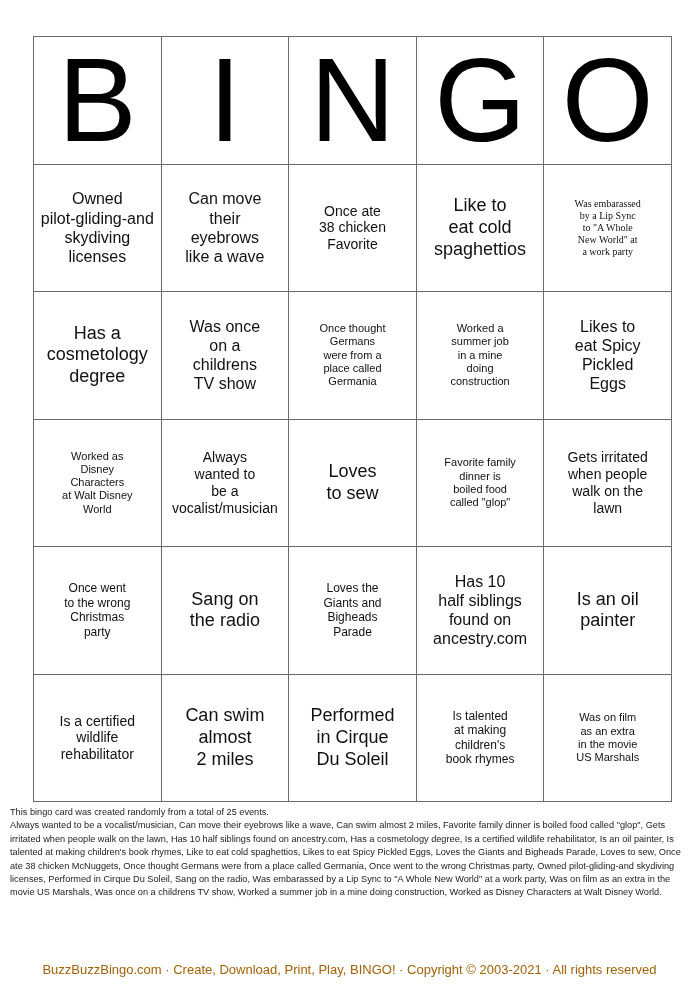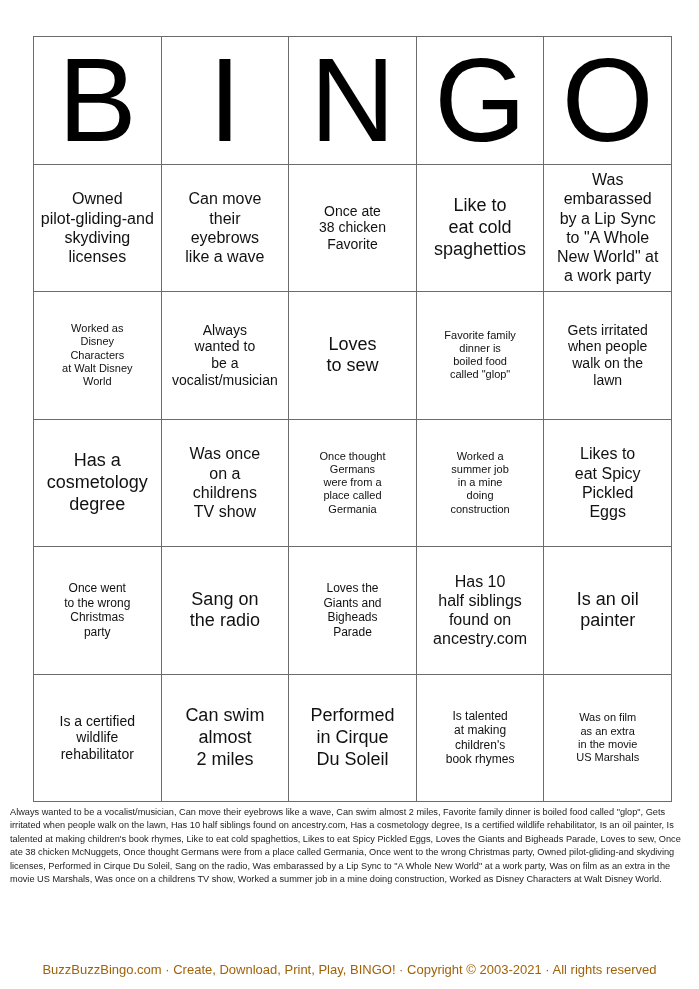--- a/index.html
+++ b/index.html
@@ -40,21 +40,21 @@
       font-weight: normal;
       color: #000;
       padding: 0;
     }
     .cell-text { display: inline-block; }
     .fs-xl { font-size: 18px; }
     .fs-l  { font-size: 16px; }
     .fs-m  { font-size: 14px; }
     .fs-s  { font-size: 12px; margin-top: 7px; }
     .fs-xs { font-size: 11px; }
-    .fs-xxs{ font-size: 16px; }
+    .fs-xxs{ font-size: 10px; font-family: Liberation Serif, serif; }
 
     .notes {
       position: absolute;
       left: 10px;
       top: 806px;
       width: 680px;
       font-size: 9.2px;
       line-height: 13.4px;
       color: #222;
     }
@@ -85,47 +85,48 @@
   </thead>
   <tbody id="card-body">
       <tr>
         <td class="fs-l"><span class="cell-text"><span>Owned</span><br><span>pilot-gliding-and</span><br><span>skydiving</span><br><span>licenses</span></span></td>
         <td class="fs-l"><span class="cell-text"><span>Can move</span><br><span>their</span><br><span>eyebrows</span><br><span>like a wave</span></span></td>
         <td class="fs-m"><span class="cell-text"><span>Once ate</span><br><span>38 chicken</span><br><span>Favorite</span></span></td>
         <td class="fs-xl"><span class="cell-text"><span>Like to</span><br><span>eat cold</span><br><span>spaghettios</span></span></td>
         <td class="fs-xxs"><span class="cell-text"><span>Was embarassed</span><br><span>by a Lip Sync</span><br><span>to "A Whole</span><br><span>New World" at</span><br><span>a work party</span></span></td>
       </tr>
       <tr>
+        <td class="fs-xl"><span class="cell-text"><span>Has a</span><br><span>cosmetology</span><br><span>degree</span></span></td>
+        <td class="fs-l"><span class="cell-text"><span>Was once</span><br><span>on a</span><br><span>childrens</span><br><span>TV show</span></span></td>
+        <td class="fs-xs"><span class="cell-text"><span>Once thought</span><br><span>Germans</span><br><span>were from a</span><br><span>place called</span><br><span>Germania</span></span></td>
+        <td class="fs-xs"><span class="cell-text"><span>Worked a</span><br><span>summer job</span><br><span>in a mine</span><br><span>doing</span><br><span>construction</span></span></td>
+        <td class="fs-l"><span class="cell-text"><span>Likes to</span><br><span>eat Spicy</span><br><span>Pickled</span><br><span>Eggs</span></span></td>
+      </tr>
+      <tr>
         <td class="fs-xs"><span class="cell-text"><span>Worked as</span><br><span>Disney</span><br><span>Characters</span><br><span>at Walt Disney</span><br><span>World</span></span></td>
         <td class="fs-m"><span class="cell-text"><span>Always</span><br><span>wanted to</span><br><span>be a</span><br><span>vocalist/musician</span></span></td>
         <td class="fs-xl"><span class="cell-text"><span>Loves</span><br><span>to sew</span></span></td>
         <td class="fs-xs"><span class="cell-text"><span>Favorite family</span><br><span>dinner is</span><br><span>boiled food</span><br><span>called "glop"</span></span></td>
         <td class="fs-m"><span class="cell-text"><span>Gets irritated</span><br><span>when people</span><br><span>walk on the</span><br><span>lawn</span></span></td>
-      </tr>
-      <tr>
-        <td class="fs-xl"><span class="cell-text"><span>Has a</span><br><span>cosmetology</span><br><span>degree</span></span></td>
-        <td class="fs-l"><span class="cell-text"><span>Was once</span><br><span>on a</span><br><span>childrens</span><br><span>TV show</span></span></td>
-        <td class="fs-xs"><span class="cell-text"><span>Once thought</span><br><span>Germans</span><br><span>were from a</span><br><span>place called</span><br><span>Germania</span></span></td>
-        <td class="fs-xs"><span class="cell-text"><span>Worked a</span><br><span>summer job</span><br><span>in a mine</span><br><span>doing</span><br><span>construction</span></span></td>
-        <td class="fs-l"><span class="cell-text"><span>Likes to</span><br><span>eat Spicy</span><br><span>Pickled</span><br><span>Eggs</span></span></td>
       </tr>
       <tr>
         <td class="fs-s"><span class="cell-text"><span>Once went</span><br><span>to the wrong</span><br><span>Christmas</span><br><span>party</span></span></td>
         <td class="fs-xl"><span class="cell-text"><span>Sang on</span><br><span>the radio</span></span></td>
         <td class="fs-s"><span class="cell-text"><span>Loves the</span><br><span>Giants and</span><br><span>Bigheads</span><br><span>Parade</span></span></td>
         <td class="fs-l"><span class="cell-text"><span>Has 10</span><br><span>half siblings</span><br><span>found on</span><br><span>ancestry.com</span></span></td>
         <td class="fs-xl"><span class="cell-text"><span>Is an oil</span><br><span>painter</span></span></td>
       </tr>
       <tr>
         <td class="fs-m"><span class="cell-text"><span>Is a certified</span><br><span>wildlife</span><br><span>rehabilitator</span></span></td>
         <td class="fs-xl"><span class="cell-text"><span>Can swim</span><br><span>almost</span><br><span>2 miles</span></span></td>
         <td class="fs-xl"><span class="cell-text"><span>Performed</span><br><span>in Cirque</span><br><span>Du Soleil</span></span></td>
         <td class="fs-s"><span class="cell-text"><span>Is talented</span><br><span>at making</span><br><span>children's</span><br><span>book rhymes</span></span></td>
         <td class="fs-xs"><span class="cell-text"><span>Was on film</span><br><span>as an extra</span><br><span>in the movie</span><br><span>US Marshals</span></span></td>
       </tr>
     </tbody>
 </table>
 
 <div class="notes">
+  <p>This bingo card was created randomly from a total of 25 events.</p>
   <p>Always wanted to be a vocalist/musician, Can move their eyebrows like a wave, Can swim almost 2 miles, Favorite family dinner is boiled food called "glop", Gets irritated when people walk on the lawn, Has 10 half siblings found on ancestry.com, Has a cosmetology degree, Is a certified wildlife rehabilitator, Is an oil painter, Is talented at making children's book rhymes, Like to eat cold spaghettios, Likes to eat Spicy Pickled Eggs, Loves the Giants and Bigheads Parade, Loves to sew, Once ate 38 chicken McNuggets, Once thought Germans were from a place called Germania, Once went to the wrong Christmas party, Owned pilot-gliding-and skydiving licenses, Performed in Cirque Du Soleil, Sang on the radio, Was embarassed by a Lip Sync to "A Whole New World" at a work party, Was on film as an extra in the movie US Marshals, Was once on a childrens TV show, Worked a summer job in a mine doing construction, Worked as Disney Characters at Walt Disney World.</p>
 </div>
 
 <div class="footer">BuzzBuzzBingo.com · Create, Download, Print, Play, BINGO! · Copyright © 2003-2021 · All rights reserved</div>
 
 </body></html>

